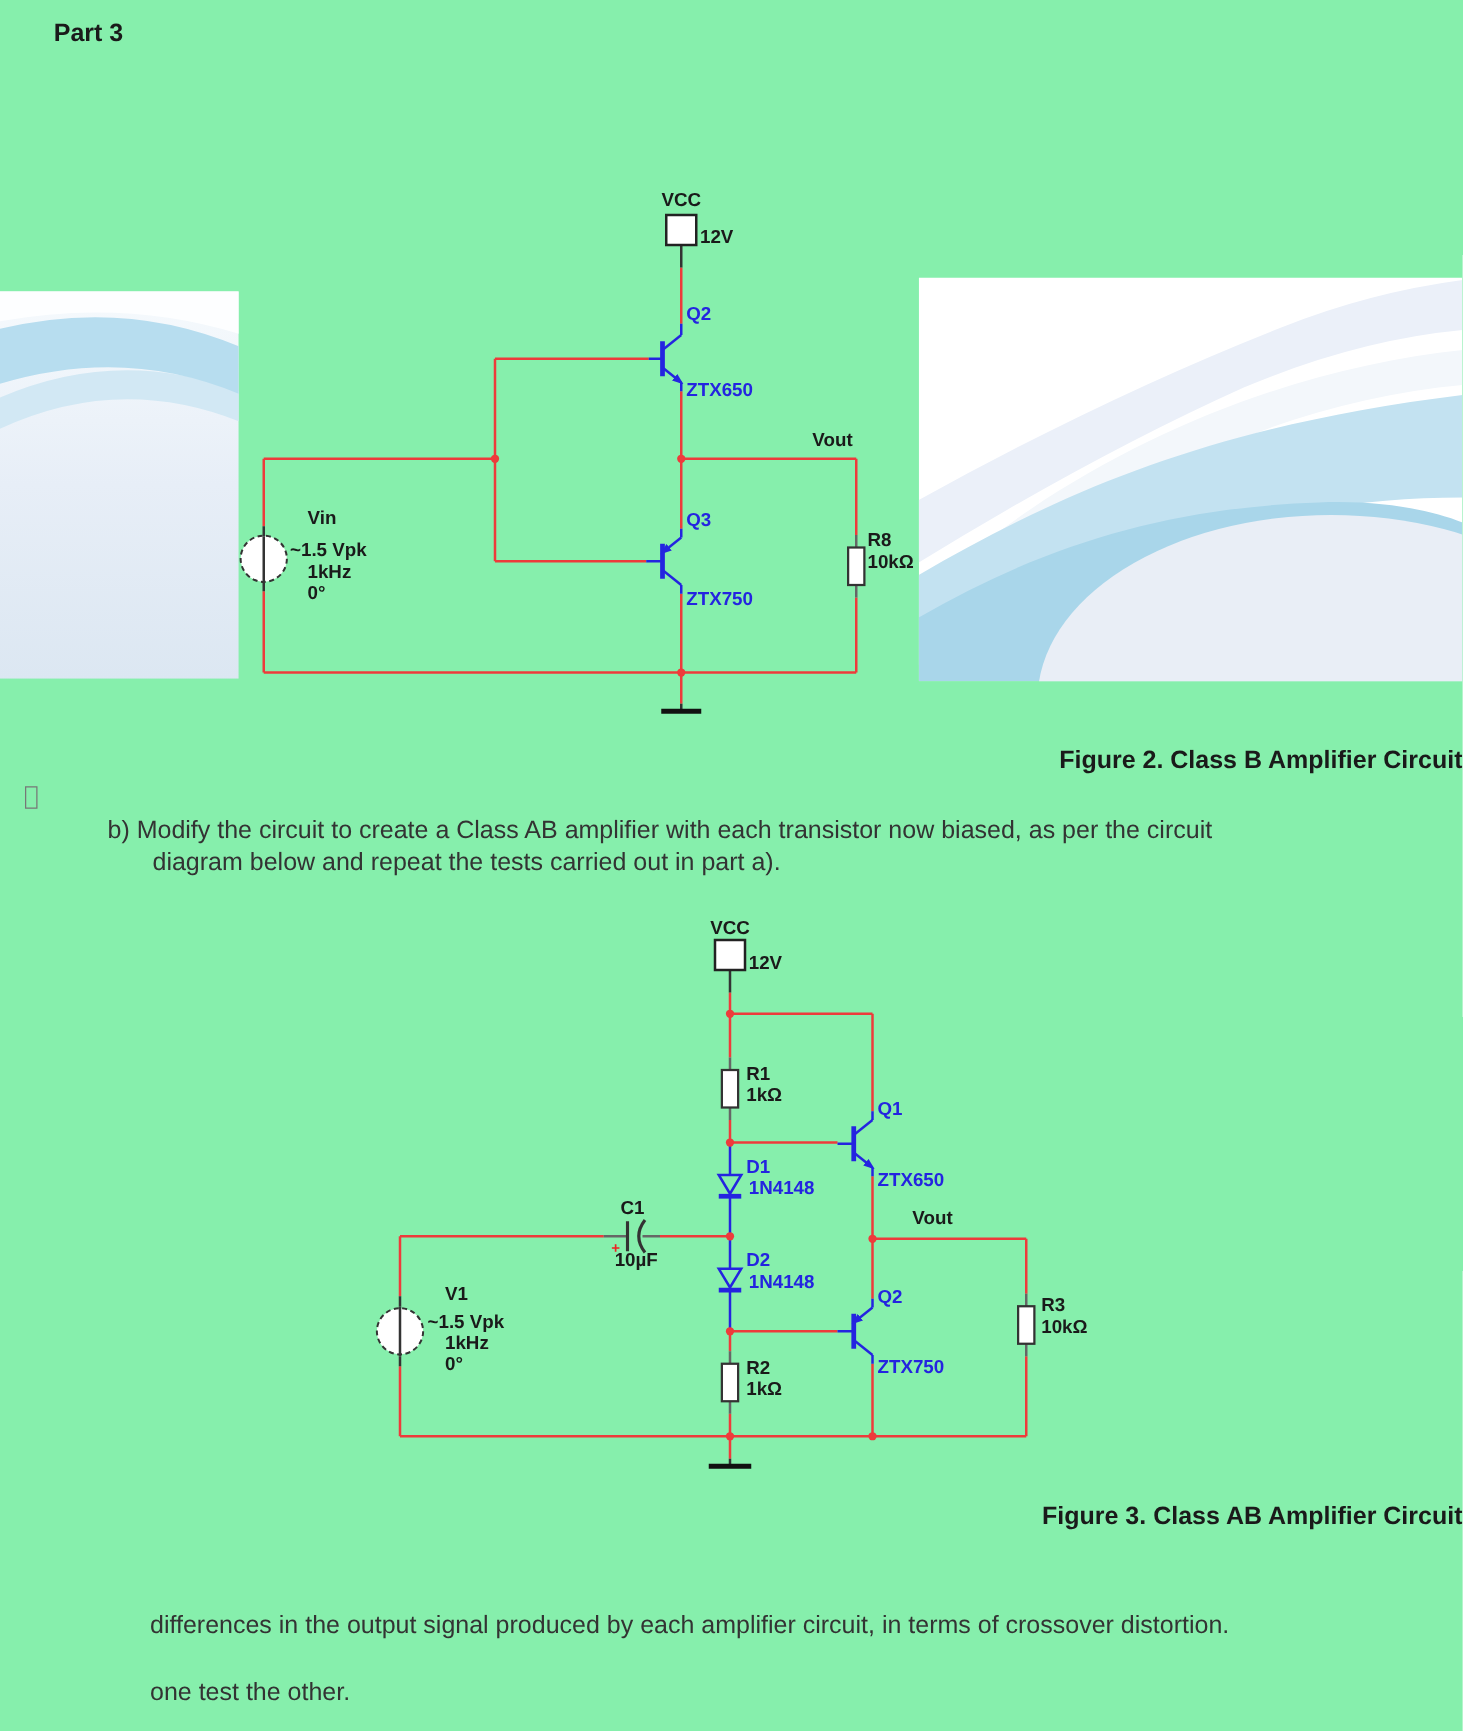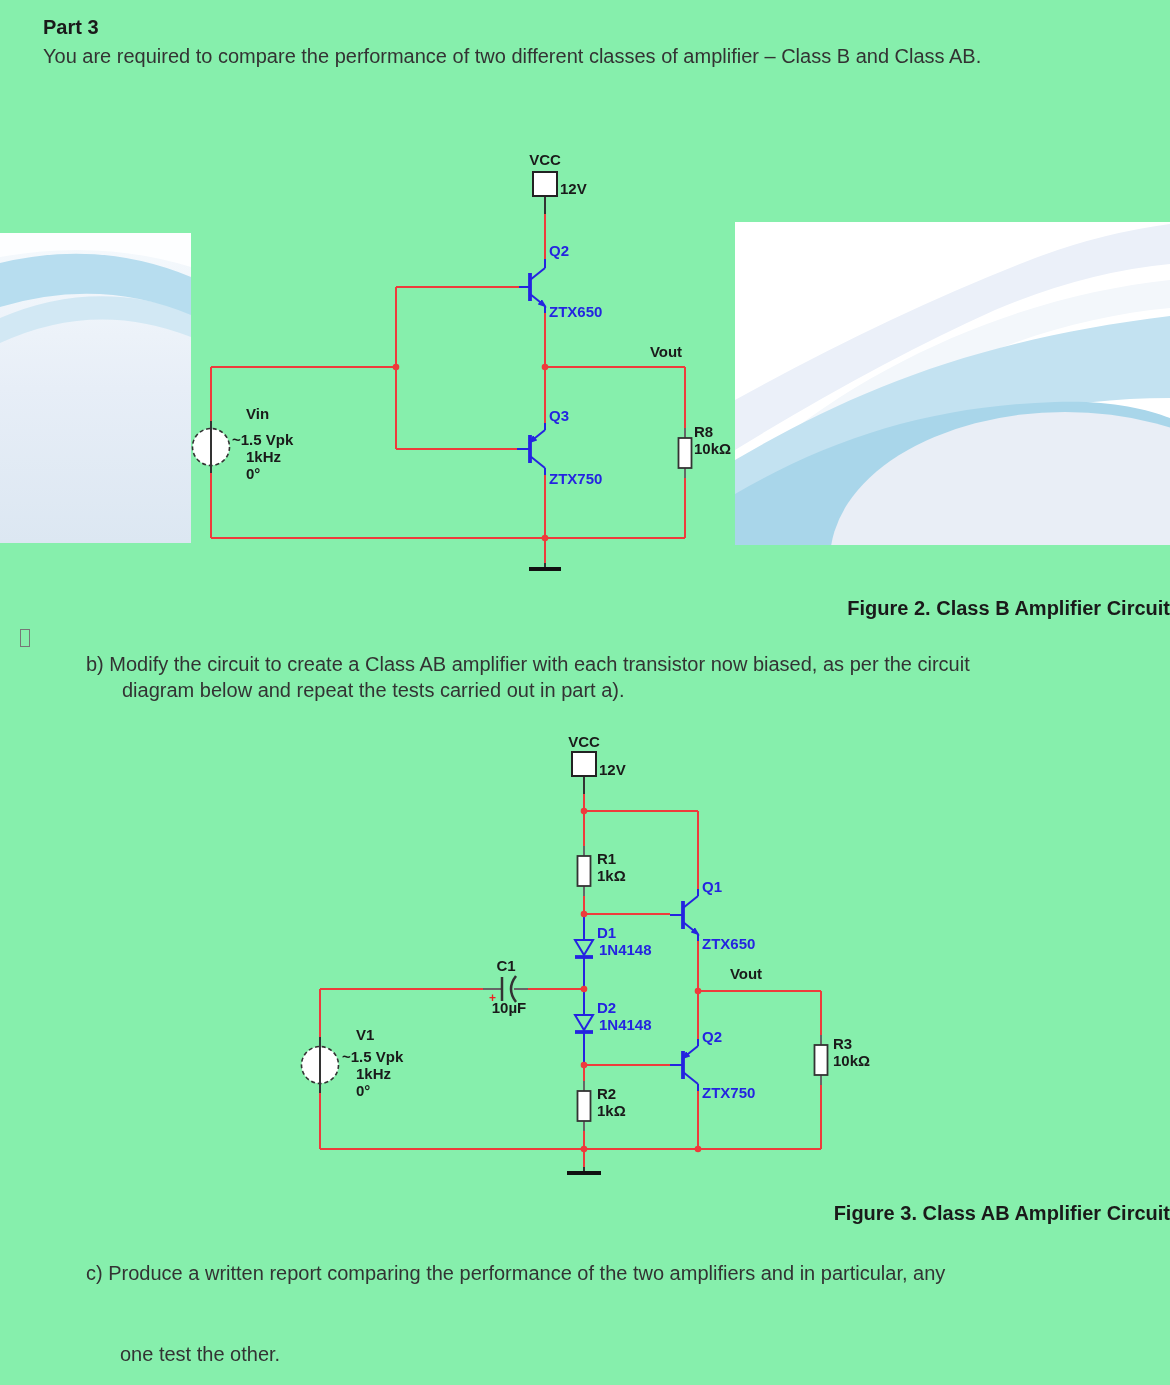--- a/index.html
+++ b/index.html
@@ -48,21 +48,20 @@
   <svg class="absvg" style="left:735px;top:222px" width="435" height="323" viewBox="0 0 435 323">
     <rect x="0" y="0" width="435" height="323" fill="#ffffff"></rect>
     <path d="M0,178 Q150,95 290,40 Q360,12 435,2 L435,42 Q350,50 260,88 Q140,142 0,228 Z" fill="#ebf0f9"></path>
     <path d="M30,230 C150,130 300,72 435,58 L435,86 C300,98 160,160 55,252 Z" fill="#f3f7fb"></path>
     <path d="M0,238 C120,168 240,118 435,94 L435,176 C260,176 120,238 0,310 Z" fill="#c3e2f1"></path>
     <path d="M0,272 C100,214 200,184 320,180 C370,178 410,186 435,196 L435,323 L0,323 Z" fill="#a9d6ea"></path>
     <ellipse cx="330" cy="338" rx="235" ry="148" fill="#e9eef6"></ellipse>
   </svg>
 
   <div class="tline bold" style="left:43px;top:15px">Part 3</div>
-  <div class="tline" style="left:43px;top:44px">You are required to compare the performance of two different classes of amplifier – Class B and Class AB.</div>
 
   <svg class="absvg" style="left:150px;top:148px" width="600" height="435" viewBox="150 148 600 435">
     <defs>
       <marker id="arr1" viewBox="0 0 8 6" refX="6" refY="3" markerUnits="userSpaceOnUse" markerWidth="9" markerHeight="7" orient="auto">
         <path d="M0,0 L8,3 L0,6 Z" fill="#2424e0"></path>
       </marker>
     </defs>
 
     <g>
       <line class="w" x1="545" y1="214" x2="545" y2="259"></line>
@@ -286,16 +285,16 @@
       <circle class="dot" cx="584" cy="989" r="3.3"></circle>
       <circle class="dot" cx="584" cy="1065" r="3.3"></circle>
       <circle class="dot" cx="698" cy="991" r="3.3"></circle>
       <circle class="dot" cx="584" cy="1149" r="3.3"></circle>
       <circle class="dot" cx="698" cy="1149" r="3.3"></circle>
     </g>
   </svg>
 
   <div class="caption" style="top:1202px">Figure 3. Class AB Amplifier Circuit</div>
 
-  <div class="tline" style="left:86px;top:1261px">c) Produce a written report comparing the performance of the two amplifiers and in particular, any</div>
+  <div class="tline" style="left:120px;top:1288px">differences in the output signal produced by each amplifier circuit, in terms of crossover distortion.</div>
   <div class="tline" style="left:120px;top:1342px">one test the other.</div>
 
 </div>
 
 </body></html>

